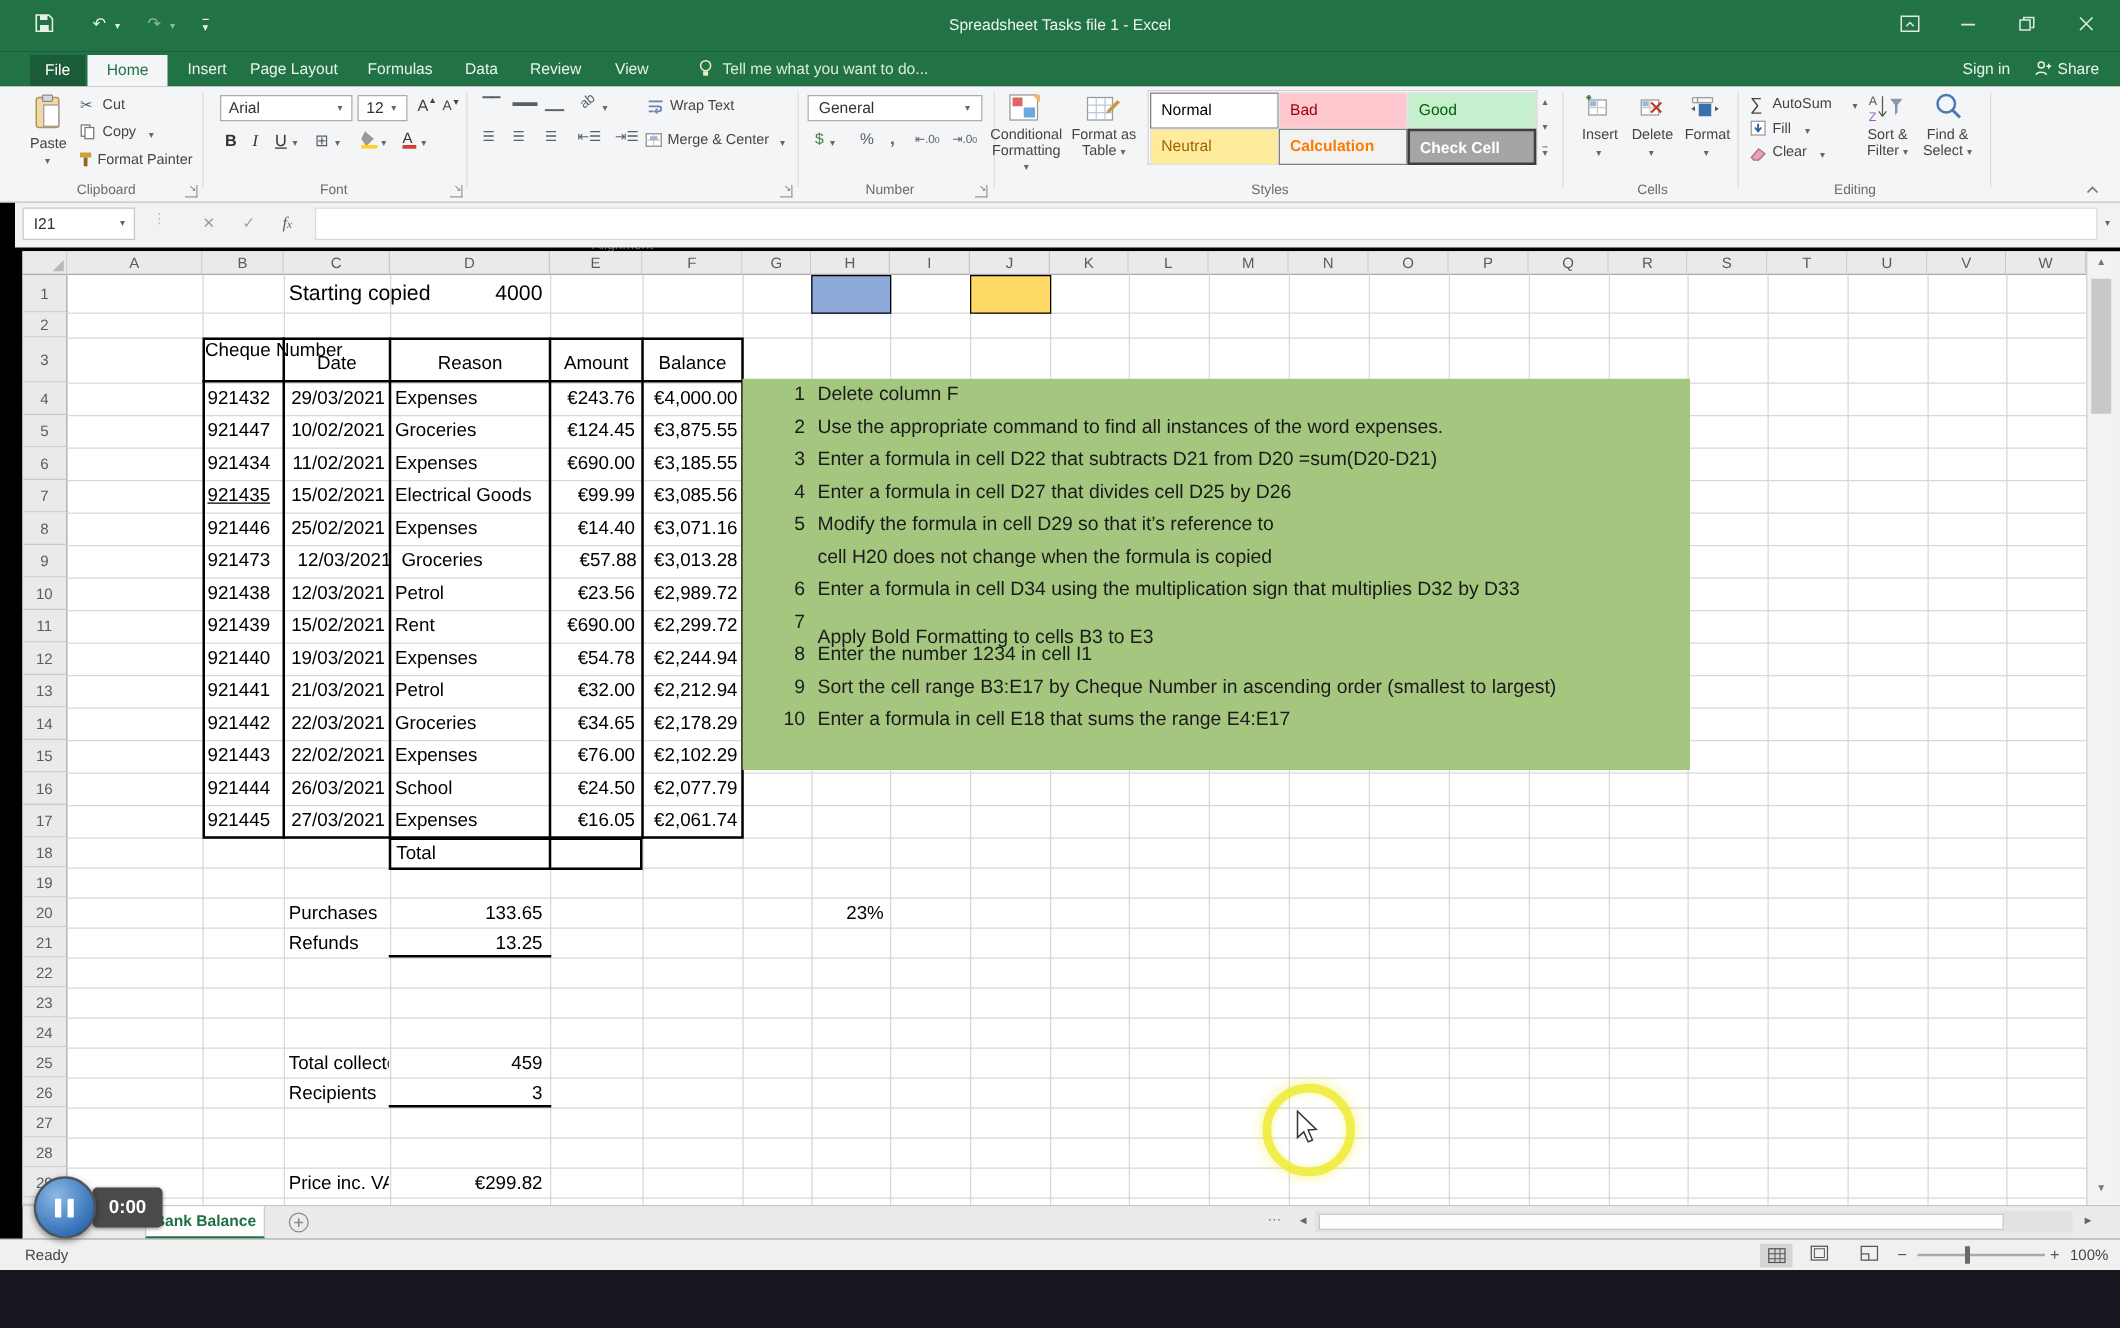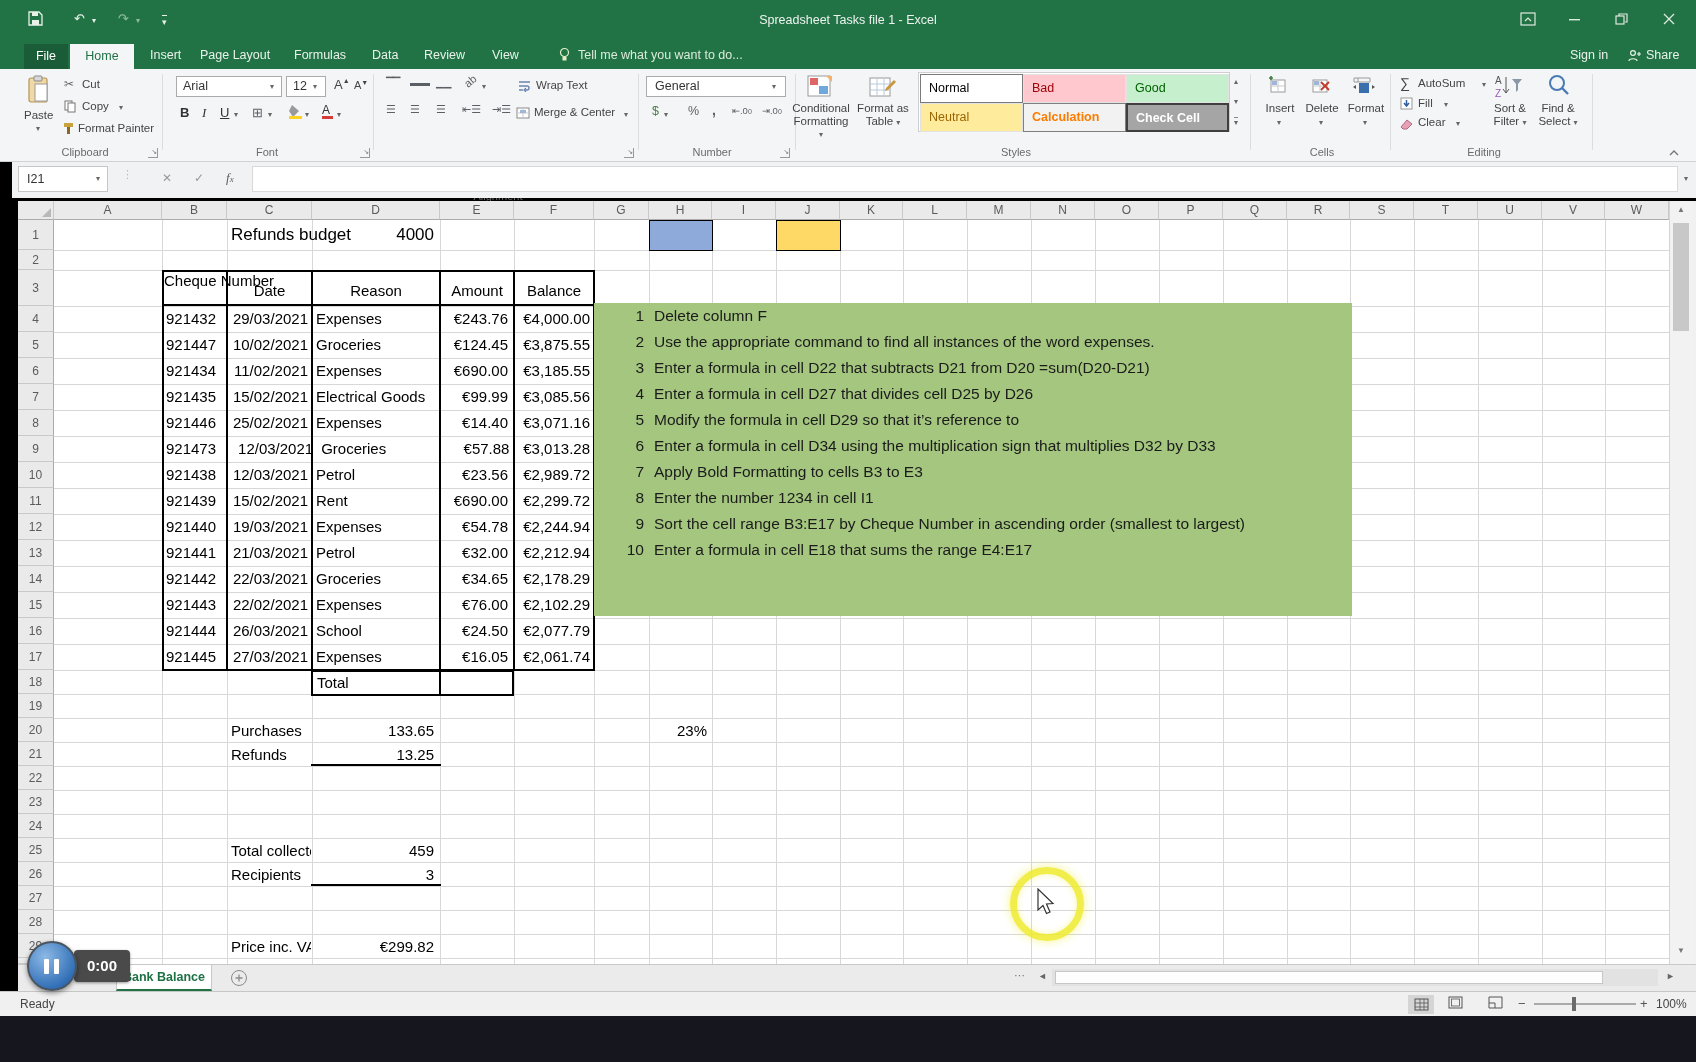--- a/index.html
+++ b/index.html
@@ -437,21 +437,21 @@
         <div class="gline-h" style="left: 54px; top: 688px; width: 1615px;"></div>
         <div class="gline-h" style="left: 54px; top: 712px; width: 1615px;"></div>
         <div class="gline-h" style="left: 54px; top: 736px; width: 1615px;"></div>
         <div class="gline-h" style="left: 54px; top: 760px; width: 1615px;"></div>
         <div class="gline-h" style="left: 54px; top: 766px; width: 1615px;"></div>
       </div>
 
     <div class="abs blk" id="h1cell" style="left: 649px; top: 22px; width: 64px; height: 31px; border: 1.5px solid rgb(0, 0, 0); background: rgb(142, 170, 219);"></div>
     <div class="abs blk" id="j1cell" style="left: 776px; top: 22px; width: 65px; height: 31px; border: 1.5px solid rgb(0, 0, 0); background: rgb(255, 217, 102);"></div>
 
-    <span class="abs gtext big" style="left:231px;top:27px;">Refunds budget</span>
+    <span class="abs gtext big" style="left:231px;top:27px;">Starting copied</span>
     <span class="abs gtext big" style="left:312px;top:27px;width:122px;text-align:right;">4000</span>
 
     <div class="abs blk" style="left:162px;top:72px;width:433px;height:401px;border:2px solid #000;"></div>
     <div class="abs blk" style="left:162px;top:106px;width:433px;height:2px;background:#000;"></div>
     <div class="abs blk" style="left:226px;top:72px;width:2px;height:401px;background:#000;"></div>
     <div class="abs blk" style="left:311px;top:72px;width:2px;height:401px;background:#000;"></div>
     <div class="abs blk" style="left:439px;top:72px;width:2px;height:401px;background:#000;"></div>
     <div class="abs blk" style="left:513px;top:72px;width:2px;height:401px;background:#000;"></div>
 
     <div class="abs gtext" style="left:164px;top:75px;width:61px;text-align:center;line-height:16px;">
@@ -477,21 +477,21 @@
           <div style="width: 80px; text-align: right; padding-left: 0px; padding-right: 4px;">€3,875.55</div>
         </div>
         <div class="cheq-row">
           <div style="width: 65px; text-align: left; padding-left: 4px; padding-right: 0px;">921434</div>
           <div style="width: 85px; text-align: right; padding-left: 0px; padding-right: 4px;">11/02/2021</div>
           <div style="width: 128px; text-align: left; padding-left: 4px; padding-right: 0px;">Expenses</div>
           <div style="width: 74px; text-align: right; padding-left: 0px; padding-right: 6px;">€690.00</div>
           <div style="width: 80px; text-align: right; padding-left: 0px; padding-right: 4px;">€3,185.55</div>
         </div>
         <div class="cheq-row">
-          <div style="width: 65px; text-align: left; padding-left: 4px; padding-right: 0px;">921435</div>
+          <div style="width: 65px; text-align: left; padding-left: 4px; padding-right: 0px; text-decoration: underline;">921435</div>
           <div style="width: 85px; text-align: right; padding-left: 0px; padding-right: 4px;">15/02/2021</div>
           <div style="width: 128px; text-align: left; padding-left: 4px; padding-right: 0px;">Electrical Goods</div>
           <div style="width: 74px; text-align: right; padding-left: 0px; padding-right: 6px;">€99.99</div>
           <div style="width: 80px; text-align: right; padding-left: 0px; padding-right: 4px;">€3,085.56</div>
         </div>
         <div class="cheq-row">
           <div style="width: 65px; text-align: left; padding-left: 4px; padding-right: 0px;">921446</div>
           <div style="width: 85px; text-align: right; padding-left: 0px; padding-right: 4px;">25/02/2021</div>
           <div style="width: 128px; text-align: left; padding-left: 4px; padding-right: 0px;">Expenses</div>
           <div style="width: 74px; text-align: right; padding-left: 0px; padding-right: 6px;">€14.40</div>
@@ -598,26 +598,30 @@
           </div>
           <div class="task-line">
             <div class="task-num" style="display: inline-block;">4</div>
             <div class="task-txt" style="display: inline-block;">Enter a formula in cell D27 that divides cell D25 by D26</div>
           </div>
           <div class="task-line">
             <div class="task-num" style="display: inline-block;">5</div>
             <div class="task-txt" style="display: inline-block;">Modify the formula in cell D29 so that it’s reference to</div>
           </div>
           <div class="task-line">
+            <div class="task-num" style="display: inline-block;"></div>
+            <div class="task-txt" style="display: inline-block;">cell H20 does not change when the formula is copied</div>
+          </div>
+          <div class="task-line">
             <div class="task-num" style="display: inline-block;">6</div>
             <div class="task-txt" style="display: inline-block;">Enter a formula in cell D34 using the multiplication sign that multiplies D32 by D33</div>
           </div>
           <div class="task-line">
             <div class="task-num" style="display: inline-block;">7</div>
-            <div class="task-txt" style="display: inline-block;">Apply Bold Formatting to cells B3 to E3</div>
+            <div class="task-txt" style="display: inline-block; margin-top: 12px;">Apply Bold Formatting to cells B3 to E3</div>
           </div>
           <div class="task-line">
             <div class="task-num" style="display: inline-block;">8</div>
             <div class="task-txt" style="display: inline-block;">Enter the number 1234 in cell I1</div>
           </div>
           <div class="task-line">
             <div class="task-num" style="display: inline-block;">9</div>
             <div class="task-txt" style="display: inline-block;">Sort the cell range B3:E17 by Cheque Number in ascending order (smallest to largest)</div>
           </div>
           <div class="task-line">

